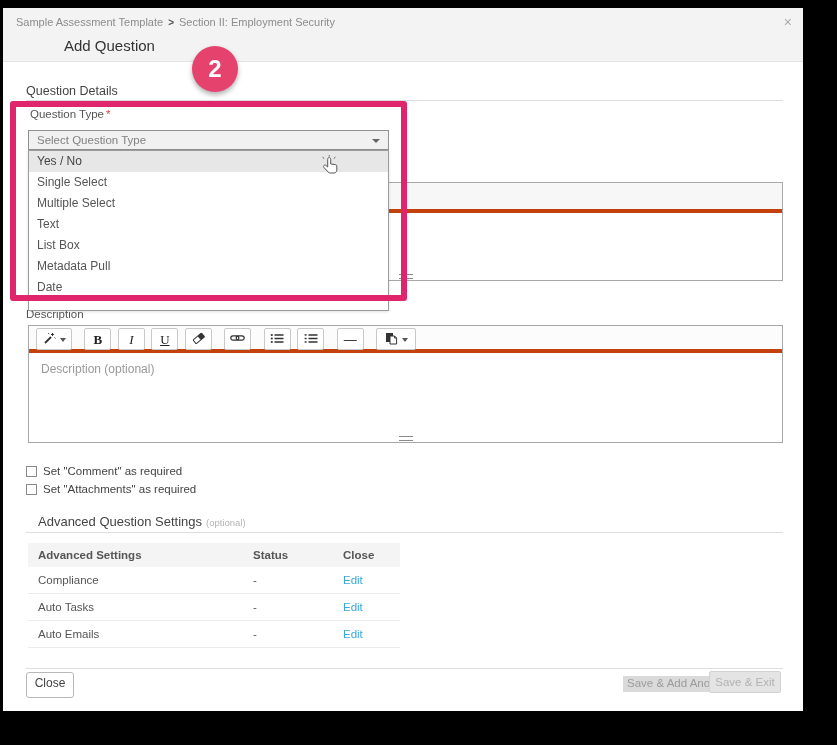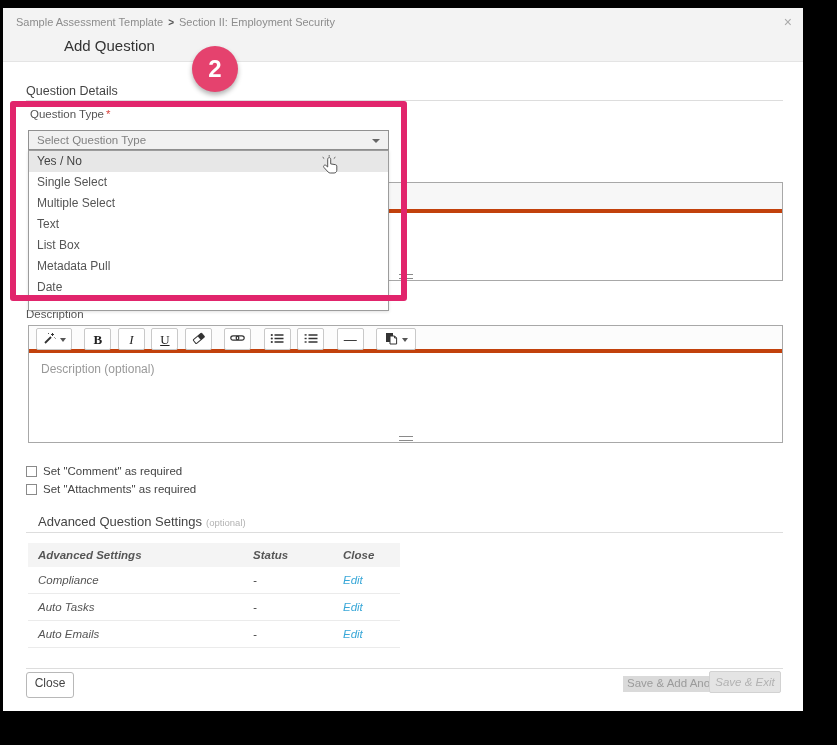--- a/index.html
+++ b/index.html
@@ -80,39 +80,39 @@
 
   
   .cbrow { position:absolute; left:23px; font-size:11.5px; color:#444; }
   .cbrow.c1 { top:457px; } .cbrow.c2 { top:475px; }
   .cb { display:inline-block; width:11px; height:11px; border:1px solid #8a8a8a;
     background:#fff; vertical-align:-2px; margin-right:6px; cursor:pointer; }
 
   
   .adv-heading { position:absolute; left:23px; top:506px; font-size:13px; color:#444;margin-left:12px; }
   .adv-opt { font-size:9.5px; color:#b3b3b3; margin-left:4px; }
-  .table { position:absolute; left:25px; top:535px; width:372px; font-size:11.5px;font-style:italic; }
+  .table { position:absolute; left:25px; top:535px; width:372px; font-size:11.5px; }
   .trow { position:relative; height:27px; line-height:27px; border-bottom:1px solid #ebebeb;
     color:#555; }
   .trow.thead { height:24px; line-height:24px; background:#f4f4f4; font-weight:bold;
     color:#555; border-bottom:none; }
   .c-name { position:absolute; left:10px; }
   .c-status { position:absolute; left:225px; }
   .c-action { position:absolute; left:315px; }
   .edit-link { color:#3aa8d8; cursor:pointer; }
 
   
   .btn-close { position:absolute; left:23px; top:664px; width:48px; height:26px;
     background:#fff; border:1px solid #b8b8b8; border-radius:3px; font-size:12px;
     color:#444; text-align:center; line-height:20px; cursor:pointer; }
   .btn-saa { position:absolute; left:620px; top:668px; height:16px; background:#dadada;
     color:#9b9b9b; font-size:11.5px; line-height:15px; padding:0 4px; cursor:default; }
   .btn-sae { position:absolute; left:706px; top:663px; width:72px; height:22px;
     background:#e4e4e4; border:1px solid #d2d2d2; border-radius:2px; color:#b2b2b2;
-    font-size:11.5px; text-align:center; line-height:20px; cursor:default;font-style:italic; }
+    font-size:11.5px; text-align:center; line-height:20px; cursor:default; }
 </style>
 </head>
 <body>
 
 <div class="modal">
 
   <div class="hdr">
     <div class="crumbs">
       <span>Sample Assessment Template</span><span class="sep">&gt;</span><span>Section II: Employment Security</span>
     </div>

